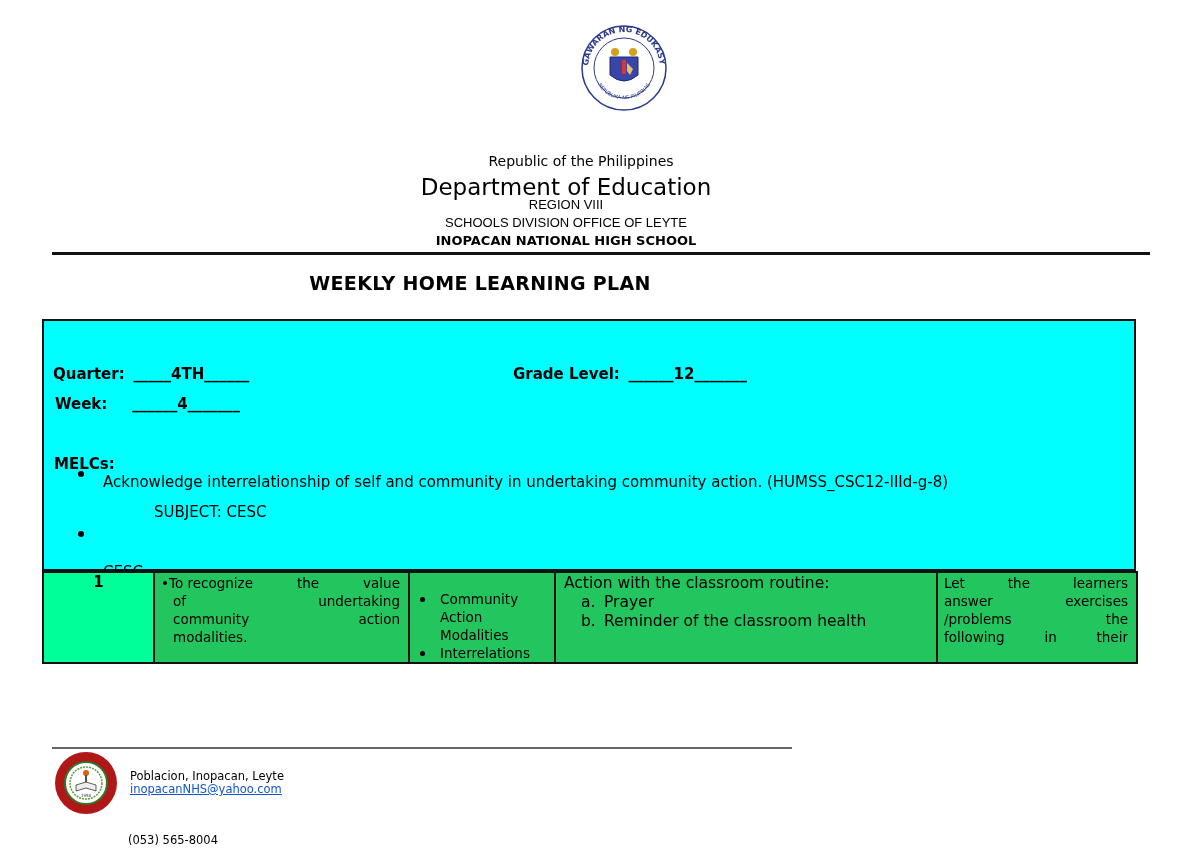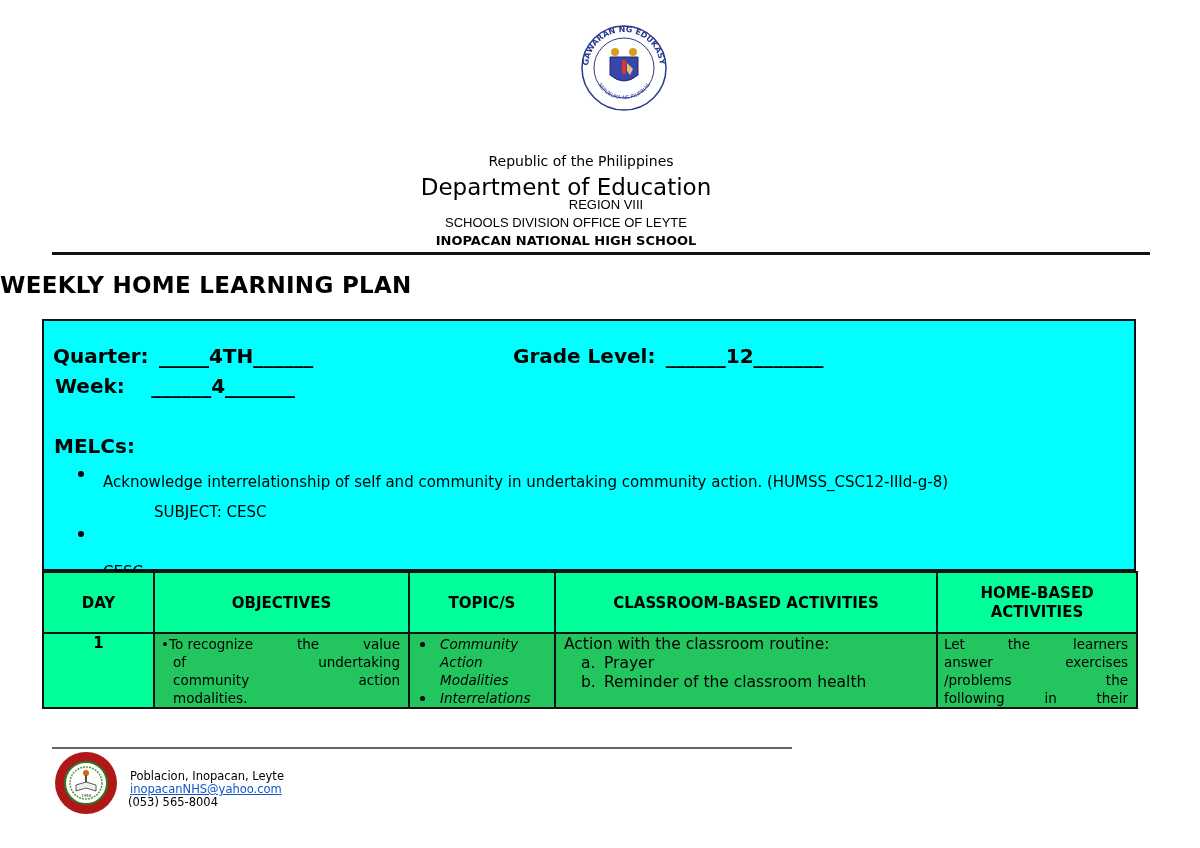--- a/index.html
+++ b/index.html
@@ -8,33 +8,33 @@
     font-family: "DejaVu Sans", sans-serif; color: #000;
   }
   .abs { position: absolute; }
 
   
   .seal { left: 575px; top: 25px; width: 98px; height: 86px; }
 
   .hdr-line { left: 0; width: 1132px; text-align: center; white-space: nowrap; }
   .h-republic { top: 153px; font-size: 14px; font-family: "DejaVu Sans", sans-serif; padding-left: 30px; box-sizing: border-box; }
   .h-deped { top: 174px; font-size: 23px; }
-  .h-region { top: 197px; font-size: 13px; font-family: "Liberation Sans", sans-serif; padding-left: 40px; }
+  .h-region { top: 197px; font-size: 13px; font-family: "Liberation Sans", sans-serif; }
   .h-sdo { top: 215px; font-size: 13px; font-family: "Liberation Sans", sans-serif; }
   .h-school { top: 233px; font-size: 13px; font-weight: bold; }
   .hdr-rule { left: 52px; top: 252px; width: 1098px; height: 3px; background: #111; }
 
-  .title { left: 0; width: 960px; top: 272px; text-align: left; font-weight: bold; font-size: 23px; letter-spacing: 0.3px; }
+  .title { left: 0; width: 960px; top: 272px; text-align: center; font-weight: bold; font-size: 19px; letter-spacing: 0.3px; }
 
   
   .info-box {
     left: 42px; top: 319px; width: 1094px; height: 252px;
     background: #00ffff; border: 2px solid #111; box-sizing: border-box;
   }
-  .info-row { position: absolute; font-size: 20px; white-space: nowrap; }
+  .info-row { position: absolute; font-size: 15px; white-space: nowrap; margin-top: 21px; }
   .b { font-weight: bold; }
   .u { text-decoration: underline; }
   .bullet { position: absolute; font-size: 15px; margin-top: 10px; }
   .bullet-dot { position: absolute; width: 6px; height: 6px; border-radius: 50%; background: #000; }
 
   
   .tbl { left: 42px; top: 571px; width: 1094px; border-collapse: collapse; table-layout: fixed; position: absolute; }
   .tbl td, .tbl th { border: 2px solid #111; padding: 0; vertical-align: middle; }
   .tbl th { background: #00ff99; font-weight: bold; font-size: 15px; height: 59px; text-align: center; }
   .tbl td { background: #22c55e; vertical-align: top; font-size: 14px; height: 70px; overflow: hidden; }
@@ -109,27 +109,20 @@
 
 <table class="tbl">
   <colgroup>
     <col style="width:111px">
     <col style="width:255px">
     <col style="width:146px">
     <col style="width:382px">
     <col style="width:200px">
   </colgroup>
   <tbody>
-      <tr>
-    <th>DAY</th>
-    <th>OBJECTIVES</th>
-    <th>TOPIC/S</th>
-    <th>CLASSROOM-BASED ACTIVITIES</th>
-    <th style="padding:0 20px; line-height:19px;">HOME-BASED ACTIVITIES</th>
-  </tr>
   <tr>
     <td class="day">1</td>
     <td>
       <div style="padding:1px 8px 0 6px; position:relative;">
         <div class="obj-line">
               <span><span>•</span><span>To recognize</span></span>
               <span>the</span>
               <span>value</span>
             </div>
         <div class="obj-line" style="padding-left:12px;">
@@ -139,21 +132,21 @@
         <div class="obj-line" style="padding-left:12px;">
               <span>community</span>
               <span>action</span>
             </div>
         <div class="obj-line" style="padding-left:12px;">
               <span>modalities.</span>
             </div>
       </div>
     </td>
     <td>
-      <div class="topics" style="padding-top:1px;font-style:italic;">
+      <div class="topics" style="padding-top:17px;">
         <div class="ti">Community Action Modalities</div>
         <div class="ti">Interrelations</div>
       </div>
     </td>
     <td>
       <div class="class-act" style="padding-top:1px;">
         <div>Action with the classroom routine:</div>
         <div style="padding-left:17px;">
           <span style="display:inline-block; width:23px;">a.</span><span>Prayer</span>
         </div>
@@ -195,13 +188,13 @@
     <circle cx="34" cy="32" r="21" fill="#fff" stroke="#2a7a2a" stroke-width="2"></circle>
     <circle cx="34" cy="32" r="16" fill="#fff" stroke="#5a9a3a" stroke-width="1.5" stroke-dasharray="2 1"></circle>
     <circle cx="34" cy="22" r="3" fill="#e06010"></circle>
     <rect x="33" y="24" width="2" height="9" fill="#553"></rect>
     <path d="M24,34 L34,31 L44,34 L44,40 L34,37 L24,40 Z" fill="#eee" stroke="#333" stroke-width="0.8"></path>
     <text x="34" y="46" font-size="4" text-anchor="middle" fill="#333" font-family="DejaVu Sans, sans-serif">1958</text>
   </svg>
 </div>
 <div class="abs foot-text" style="top:769px;">Poblacion, Inopacan, Leyte</div>
 <div class="abs foot-text foot-email" style="top:782px;">inopacanNHS@yahoo.com</div>
-<div class="abs foot-text" style="top:795px; left:128px;">(053) 565-8004</div>
+<div class="abs foot-text" style="top:833px; left:128px;">(053) 565-8004</div>
 
 </body></html>

